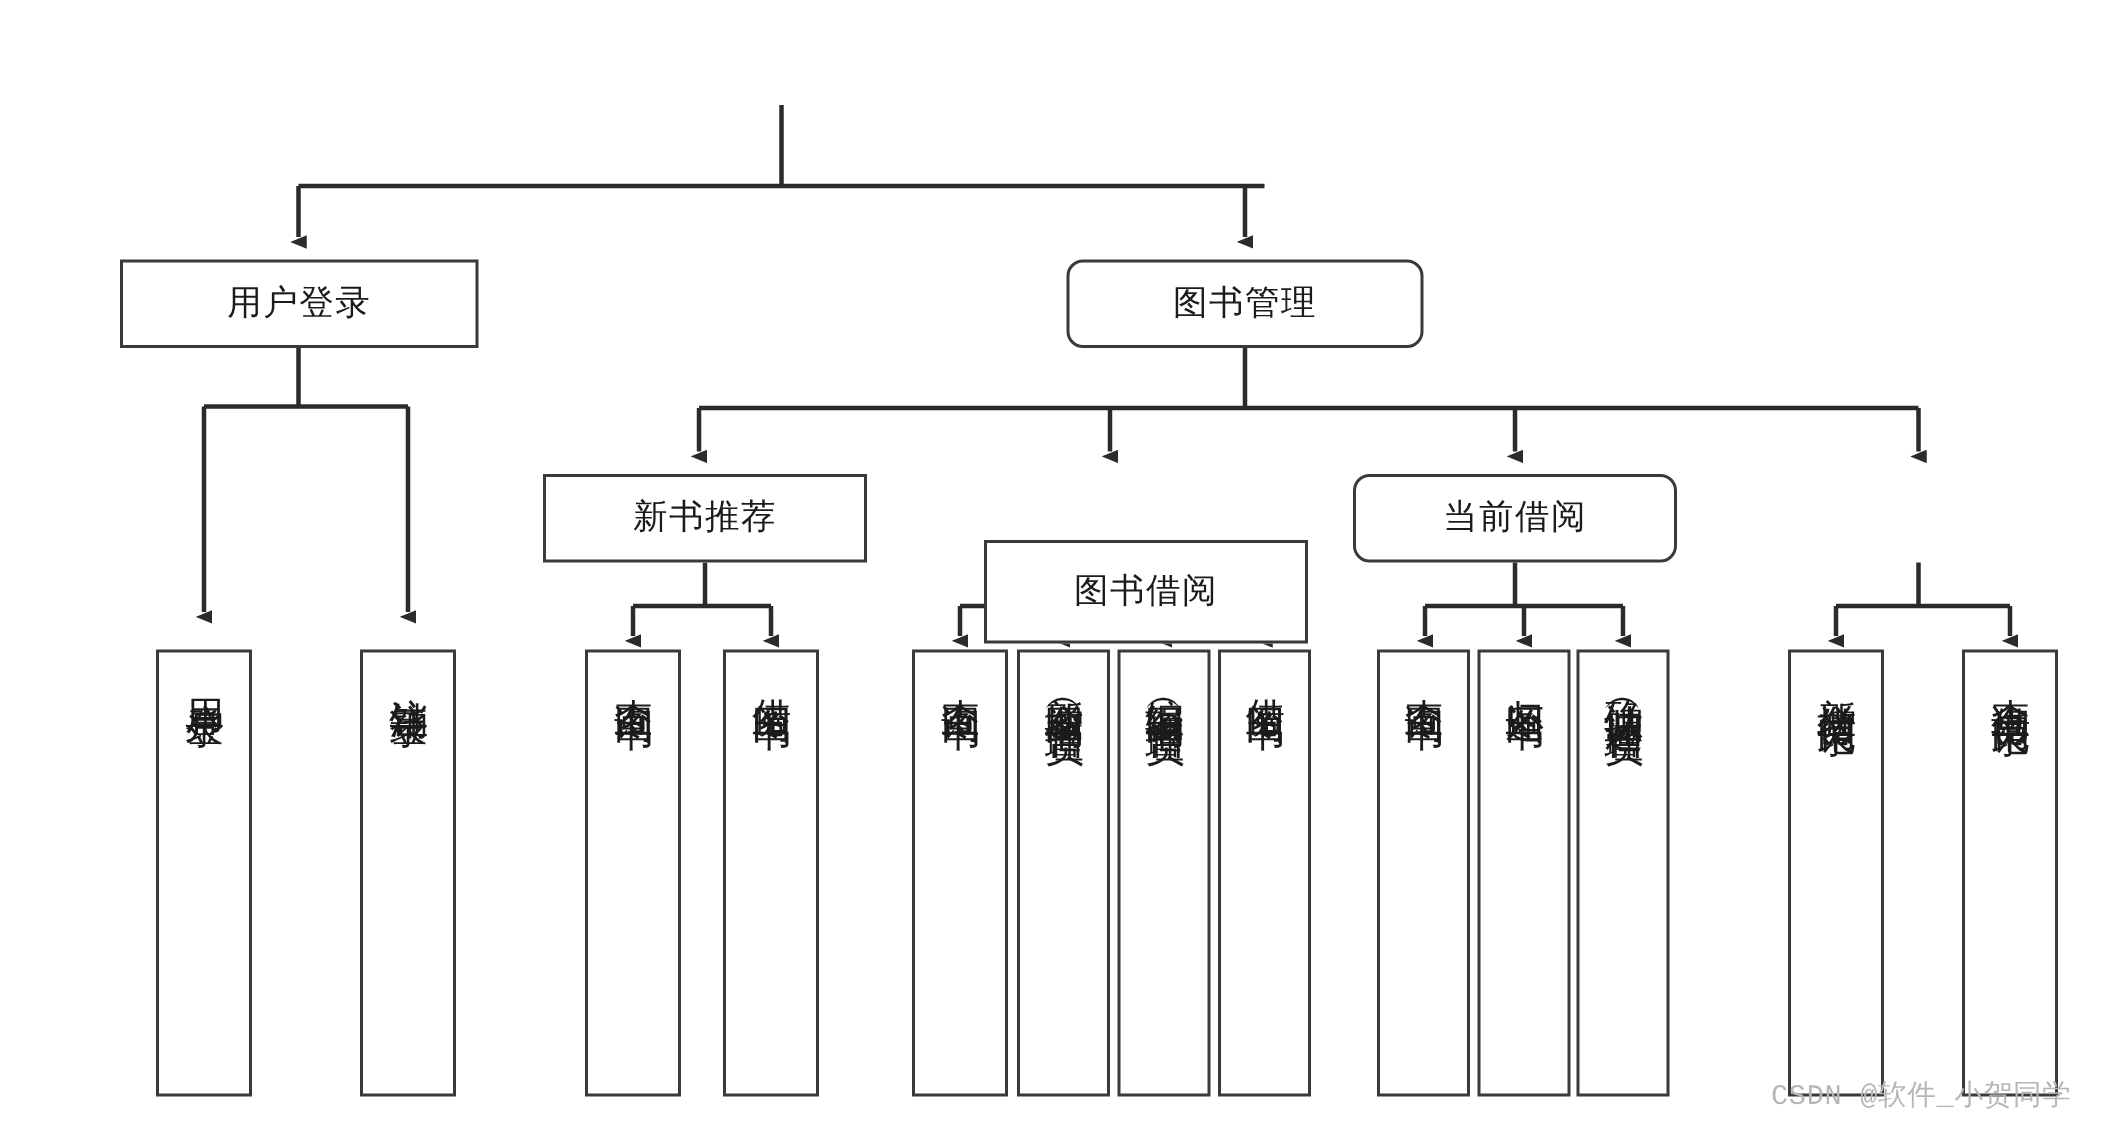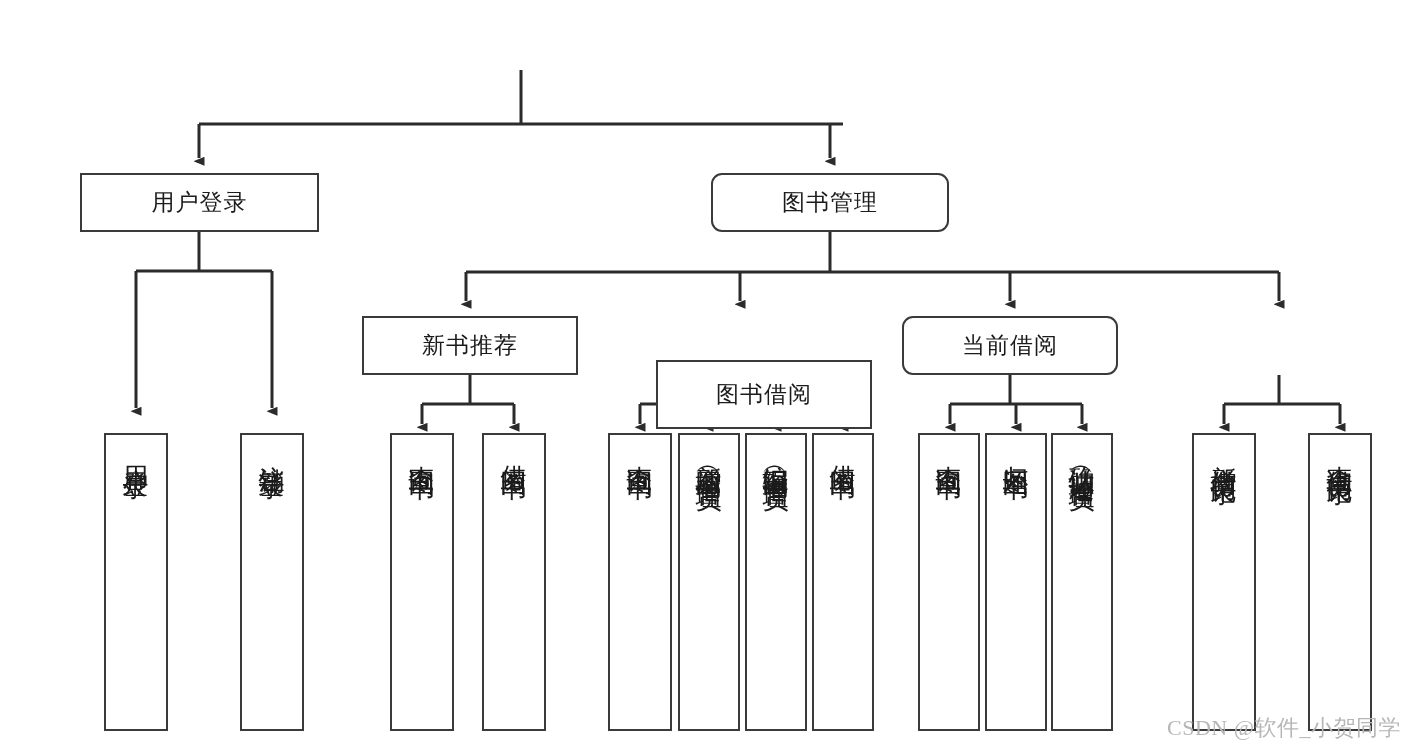--- a/index.html
+++ b/index.html
@@ -58,27 +58,27 @@
   .v-node .node-label {
     writing-mode: vertical-rl;
     text-orientation: upright;
     font-size: 26px;
     letter-spacing: 3px;
     line-height: 1;
     white-space: nowrap;
   }
   .watermark {
     position: absolute;
-    right: 4px;
+    right: 24px;
     bottom: 4px;
-    font-size: 22px;
+    font-size: 19px;
     color: #b6b6b6;
     letter-spacing: 0.5px;
     white-space: nowrap;
-    font-family: Liberation Serif, serif;
+    font-family: Liberation Mono, monospace;
   }
 </style>
 </head>
 <body>
 
 <div id="canvas">
 
   <svg id="edges" viewBox="0 0 1405 747" xmlns="http://www.w3.org/2000/svg">
     <defs>
       <marker id="arrow" markerWidth="9" markerHeight="11" refX="1.2" refY="5.5" orient="auto" markerUnits="userSpaceOnUse">

